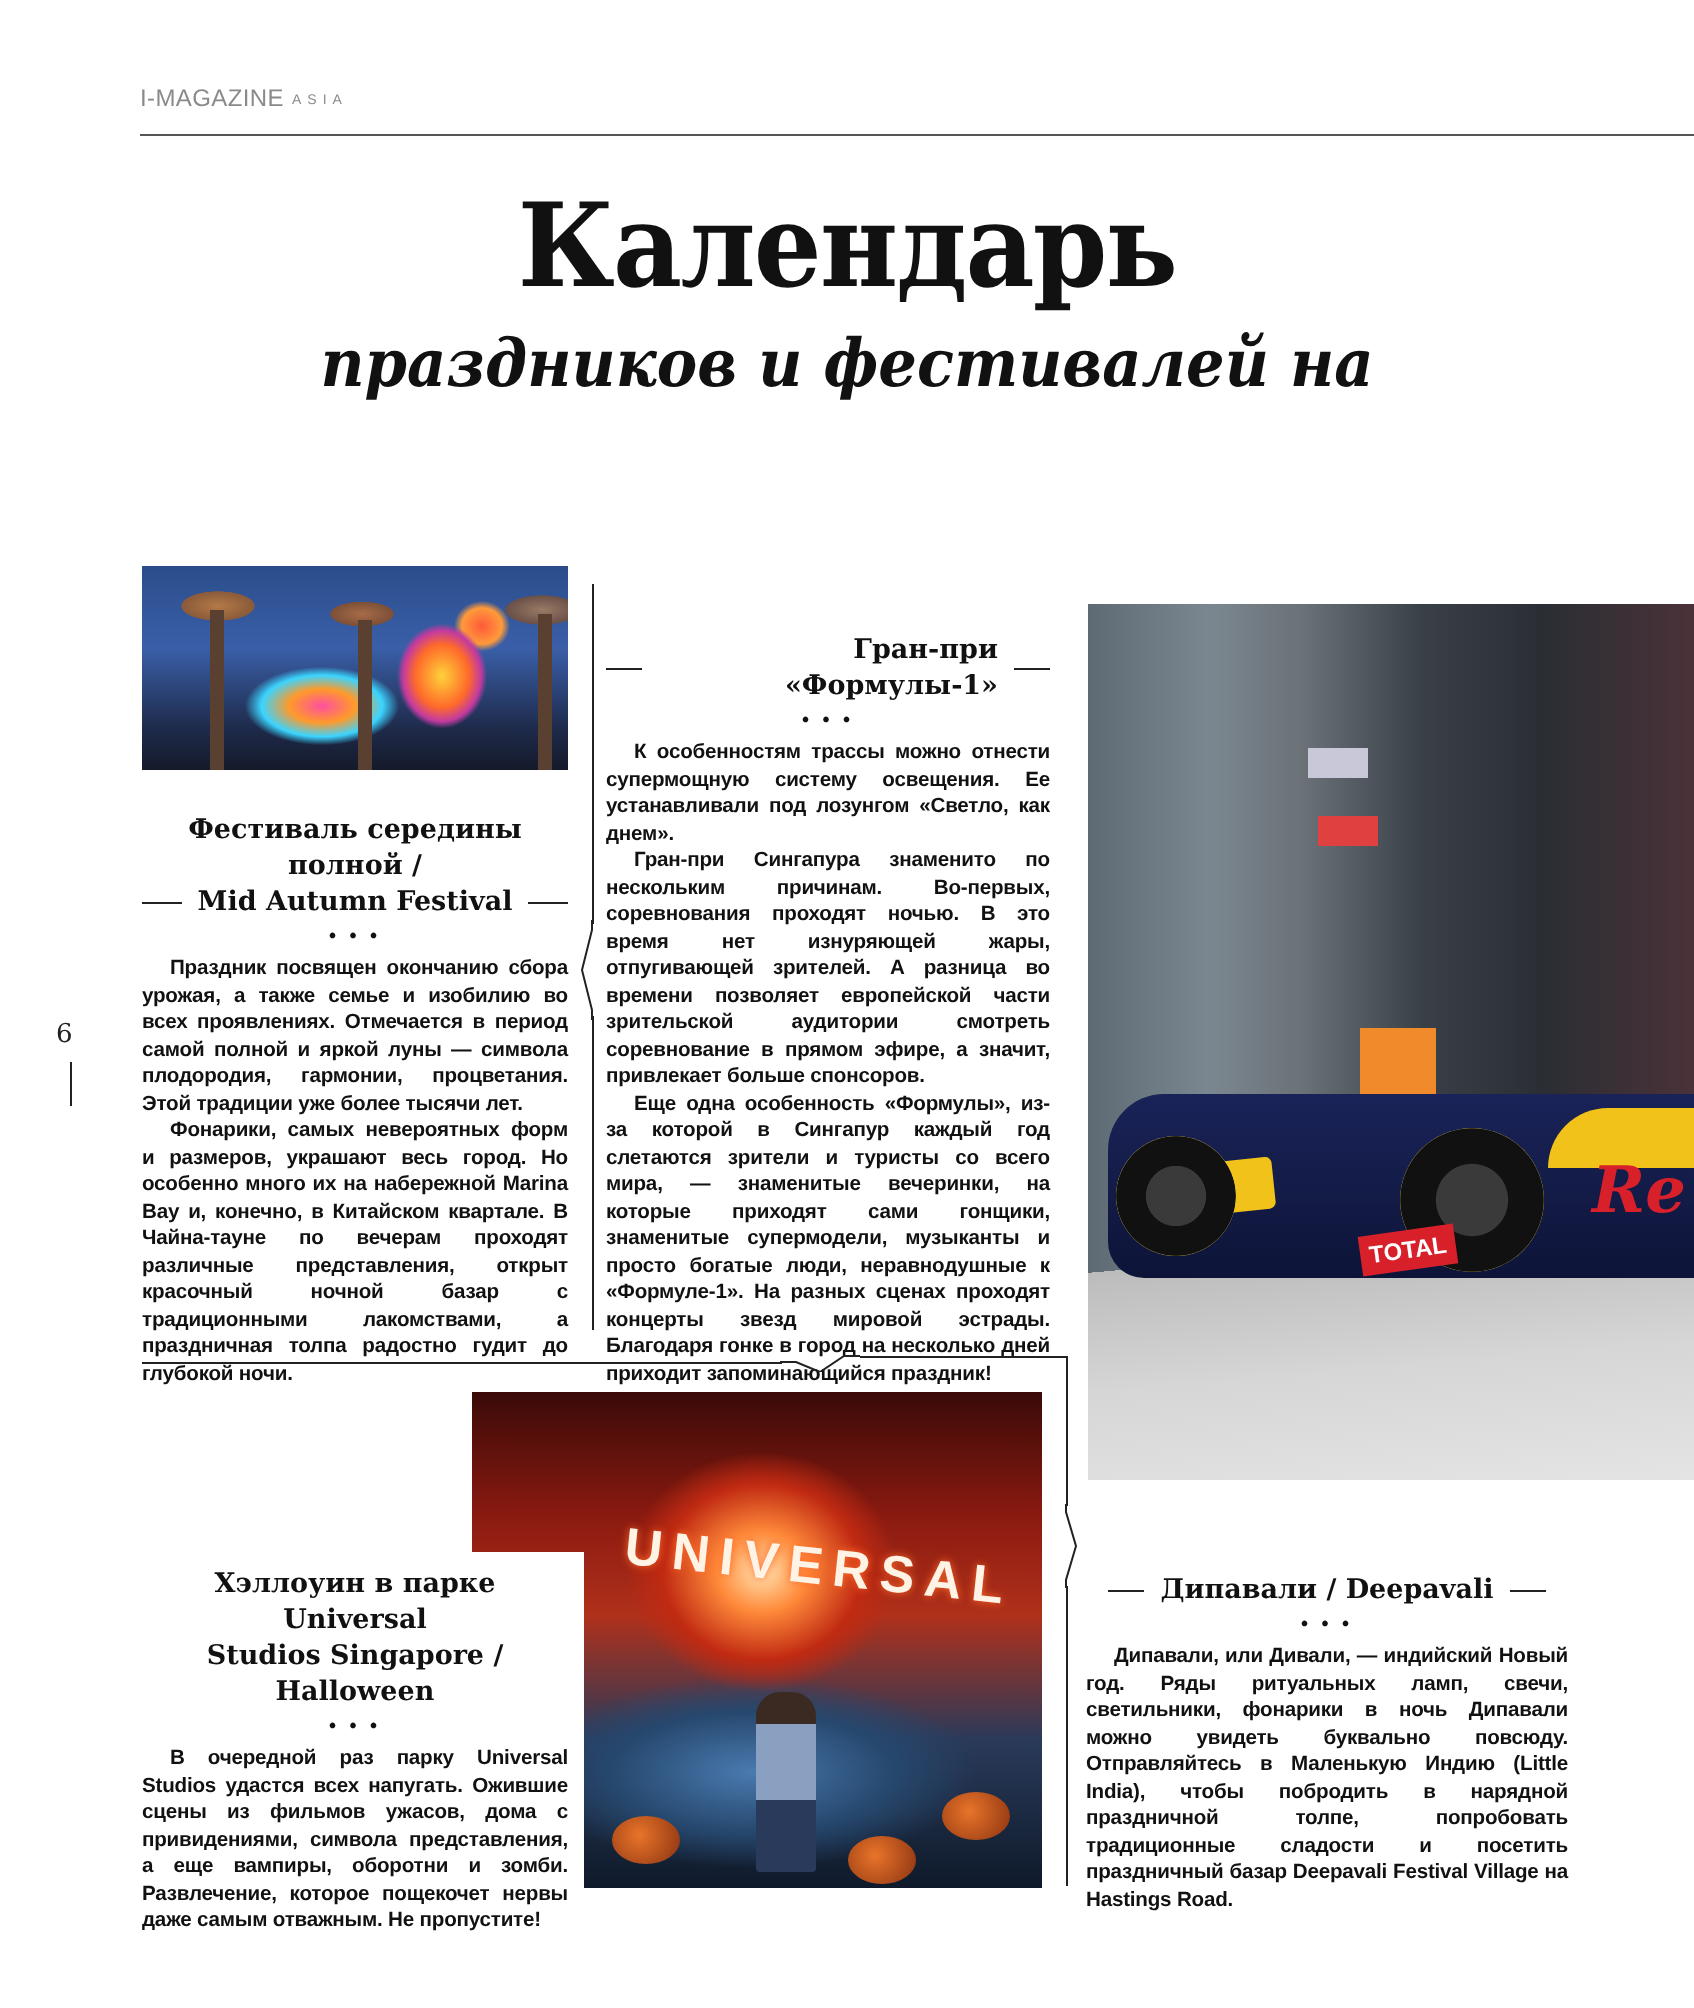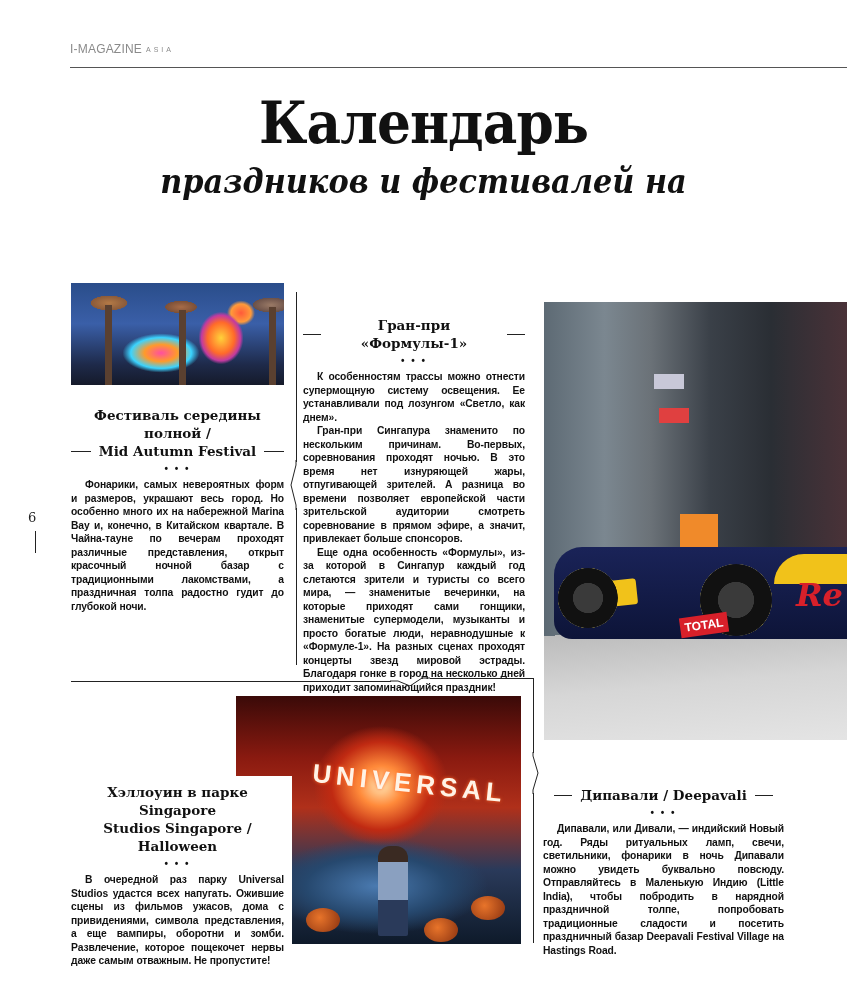--- a/index.html
+++ b/index.html
@@ -39,21 +39,21 @@
     background:
       radial-gradient(ellipse 90px 80px at 145px 90px, #ffe2b0 0, #ff8a3a 25%, #c02a12 55%, transparent 75%),
       radial-gradient(ellipse 140px 60px at 140px 190px, #4a7ab0 0, #26486e 50%, transparent 80%),
       linear-gradient(180deg, #3a0a08 0%, #8a1a10 25%, #b0301a 45%, #2a3a5a 70%, #0e1a2a 100%); }
   .img-halloween .cutout { position:absolute; left:0; top:80px; width:56px; height:168px; background:#ffffff; }
   .hw-word { position:absolute; left:76px; top:72px; color:#fff3e6; font-size:26px; font-weight:bold; letter-spacing:5px; transform:rotate(6deg); text-shadow:0 0 4px #ff6a2a; }
   .hw-kid { position:absolute; left:142px; top:150px; width:30px; height:90px; background:linear-gradient(180deg,#3a2a22 0 18%, #8aa0c0 18% 60%, #2a3a5a 60%); border-radius:12px 12px 2px 2px; }
   .pumpkin { position:absolute; width:34px; height:24px; border-radius:50%; background:radial-gradient(circle at 40% 40%, #e8742a, #8a3210); }
 
   .heading { font-family:"DejaVu Serif", serif; font-weight:bold; font-size:13.5px; line-height:18px; text-align:center; color:#111; }
-  .heading-line { display:flex; align-items:center; justify-content:center; gap:8px; }
+  .heading-line { display:flex; align-items:center; justify-content:center; gap:8px;text-align:right; }
   .heading-line .rule { flex:1; height:1px; background:#222; }
   .heading-line .rule.short { flex:0 0 18px; }
   .dots { text-align:center; font-size:10px; letter-spacing:2px; line-height:10px; font-weight:bold; }
   .body-text { font-size:10.3px; line-height:13.5px; text-align:justify; color:#111; font-weight:bold; letter-spacing:-0.1px; }
   .body-text p { margin:0; text-indent:14px; }
 
   .col-autumn { left:71px; top:406px; width:213px; }
   .col-f1 { left:303px; top:316px; width:222px; }
   .col-hw { left:71px; top:783px; width:213px; }
   .col-dv { left:543px; top:786px; width:241px; }
@@ -87,20 +87,21 @@
   <div class="heading">
     <div>Фестиваль середины полной /</div>
     <div class="heading-line">
       <span class="rule"></span>
       <span>Mid Autumn Festival</span>
       <span class="rule"></span>
     </div>
   </div>
   <div class="dots" style="margin:4px 0 4px;">• • •</div>
   <div class="body-text">
+    <p>Праздник посвящен окончанию сбора урожая, а также семье и изобилию во всех проявлениях. Отмечается в период самой полной и яркой луны — символа плодородия, гармонии, процветания. Этой традиции уже более тысячи лет.</p>
     <p>Фонарики, самых невероятных форм и размеров, украшают весь город. Но особенно много их на набережной Marina Bay и, конечно, в Китайском квартале. В Чайна-тауне по вечерам проходят различные представления, открыт красочный ночной базар с традиционными лакомствами, а праздничная толпа радостно гудит до глубокой ночи.</p>
   </div>
 </div>
 
 <div class="vline" style="left:296px;top:292px;height:170px;"></div>
 <svg class="abs" style="left:290px;top:460px;" width="12" height="50">
   <polyline points="6,0 6,5 1,25 6,45 6,50" fill="none" stroke="#222" stroke-width="1"></polyline>
 </svg>
 <div class="vline" style="left:296px;top:508px;height:157px;"></div>
 
@@ -146,21 +147,21 @@
   <div class="hw-word">UNIVERSAL</div>
   <div class="hw-kid"></div>
   <div class="pumpkin" style="left:70px;top:212px;"></div>
   <div class="pumpkin" style="left:188px;top:222px;"></div>
   <div class="pumpkin" style="left:235px;top:200px;"></div>
   <div class="cutout"></div>
 </div>
 
 <div class="abs col-hw">
   <div class="heading">
-    <div>Хэллоуин в парке Singapore</div>
+    <div>Хэллоуин в парке Universal</div>
     <div>Studios Singapore / Halloween</div>
   </div>
   <div class="dots" style="margin:4px 0 4px;">• • •</div>
   <div class="body-text">
     <p>В очередной раз парку Universal Studios удастся всех напугать. Ожившие сцены из фильмов ужасов, дома с привидениями, символа представления, а еще вампиры, оборотни и зомби. Развлечение, которое пощекочет нервы даже самым отважным. Не пропустите!</p>
   </div>
 </div>
 
 <div class="abs col-dv">
   <div class="heading heading-line">

